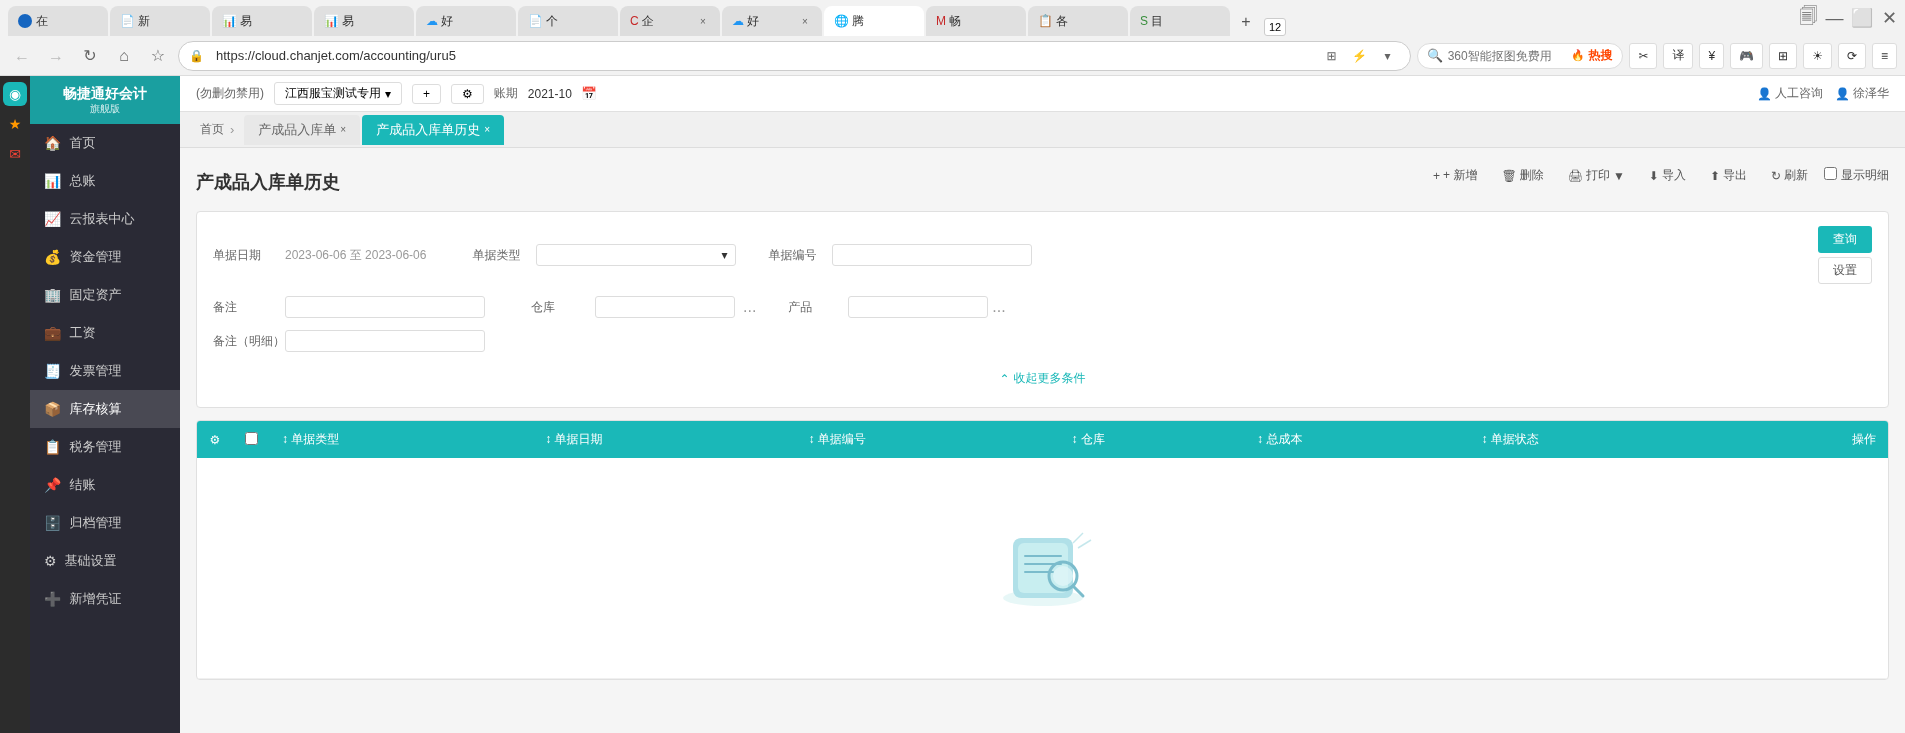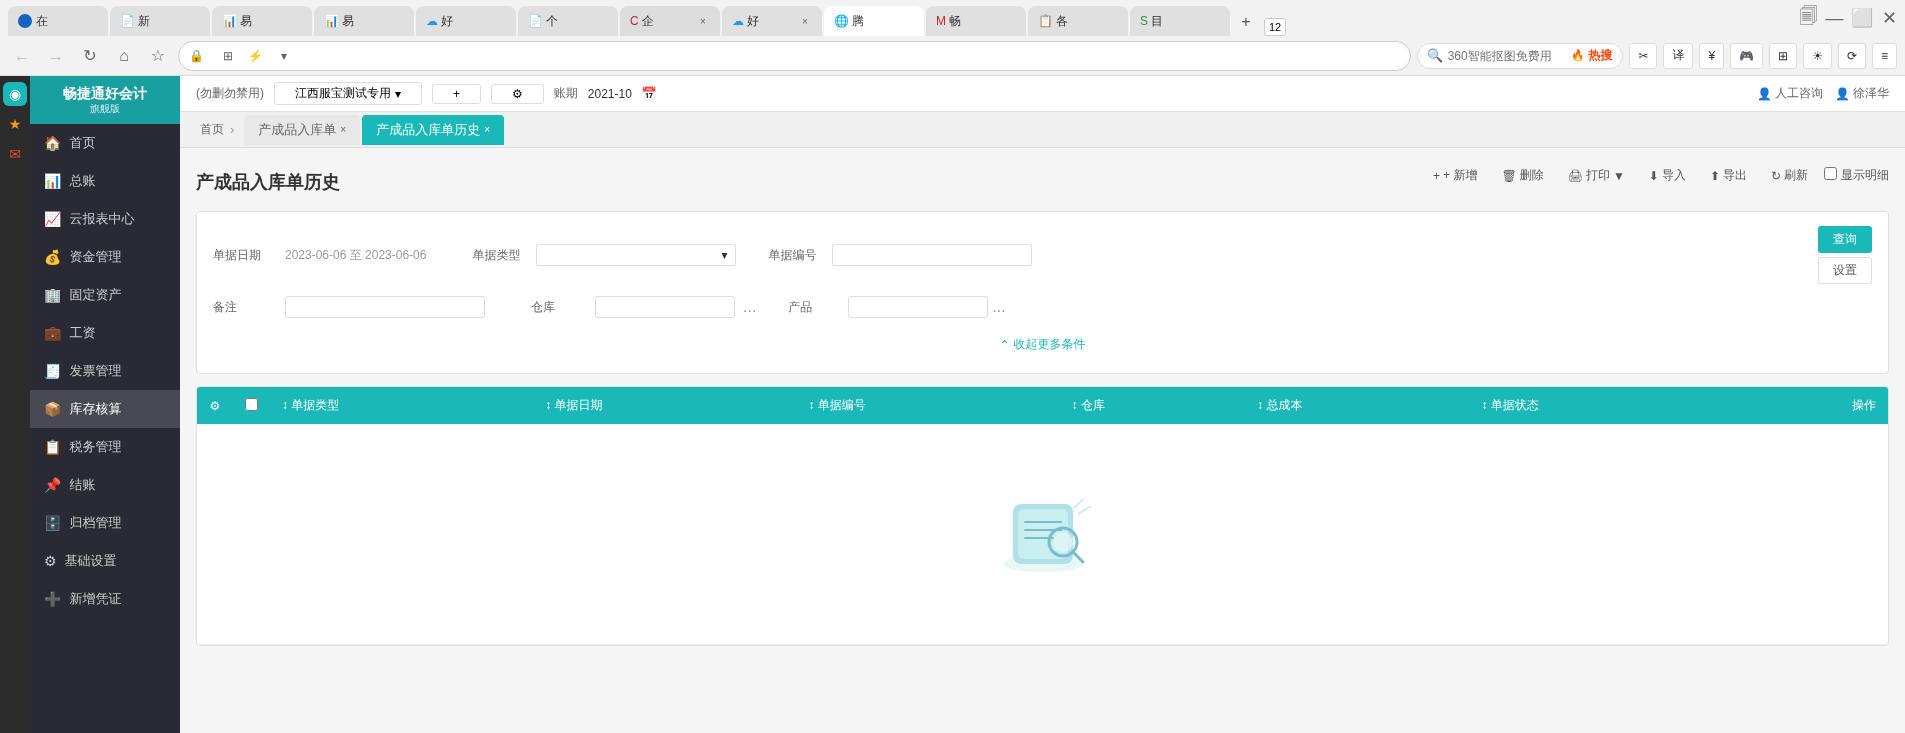--- a/index.html
+++ b/index.html
@@ -47,21 +47,21 @@
     .sidebar-nav-item { display: flex; align-items: center; gap: 8px; padding: 10px 14px; color: #ccc; cursor: pointer; font-size: 13px; }
     .sidebar-nav-item.active { background: rgba(255,255,255,0.15); color: #fff; }
     .sidebar-nav-icon { font-size: 14px; flex-shrink: 0; }
 
     
     .main-content { flex: 1; display: flex; flex-direction: column; background: #f5f5f5; overflow: hidden; }
 
     
     .account-bar { background: #fff; border-bottom: 1px solid #e0e0e0; padding: 6px 16px; display: flex; align-items: center; gap: 10px; height: 36px; }
     .account-name { font-size: 12px; color: #666; }
-    .account-selector { display: flex; align-items: center; gap: 4px; border: 1px solid #ddd; border-radius: 3px; padding: 2px 20px; cursor: pointer; font-size: 12px; }
+    .account-selector { display: flex; align-items: center; gap: 4px; border: 1px solid #ddd; border-radius: 3px; padding: 2px 10px; cursor: pointer; font-size: 12px; }
     .period-label { font-size: 12px; color: #666; }
     .period-value { font-size: 12px; color: #333; font-weight: 500; }
     .account-bar-right { margin-left: auto; display: flex; align-items: center; gap: 12px; }
     .account-bar-btn { font-size: 12px; color: #666; cursor: pointer; display: flex; align-items: center; gap: 3px; }
 
     
     .breadcrumb-area { background: #f0f0f0; border-bottom: 1px solid #ddd; padding: 0 16px; display: flex; align-items: center; height: 36px; }
     .breadcrumb-item { font-size: 12px; color: #666; cursor: pointer; padding: 0 4px; }
     .breadcrumb-sep { color: #999; margin: 0 2px; }
     .page-tabs { display: flex; align-items: center; margin-left: 8px; }
@@ -202,20 +202,21 @@
   <div class="nav-bar">
     <div class="nav-btn disabled">←</div>
     <div class="nav-btn disabled">→</div>
     <div class="nav-btn">↻</div>
     <div class="nav-btn">⌂</div>
     <div class="nav-btn">☆</div>
 
     <div class="address-bar">
       <span style="color:#999;font-size:12px;">🔒</span>
       <span class="address-lock"></span>
+      <input class="address-url" type="text" value="https://cloud.chanjet.com/accounting/uru5" style="">
       <div class="address-actions">
         <div class="address-action-btn">⊞</div>
         <div class="address-action-btn">⚡</div>
         <div class="address-action-btn">▾</div>
       </div>
     </div>
 
     <div class="toolbar-right">
       <div class="search-360">
         <span>🔍</span>
@@ -425,20 +426,24 @@
             <span class="filter-dots">...</span>
           </div>
 
           <div style="margin-left:16px;display:flex;align-items:center;gap:4px;">
             <span class="filter-label">产品</span>
             <input class="filter-input" type="text" value="" style="width: 140px;">
             <span class="filter-dots">...</span>
           </div>
         </div>
 
+        <div class="filter-row">
+          <span class="filter-label">备注（明细）</span>
+          <input class="filter-input" type="text" value="" style="">
+        </div>
 
         <div class="collapse-bar">
           <span>⌃</span>
           <span>收起更多条件</span>
         </div>
       </div>
 
       <div class="data-table-wrapper">
         <table class="data-table">
           <thead class="data-table-header">

